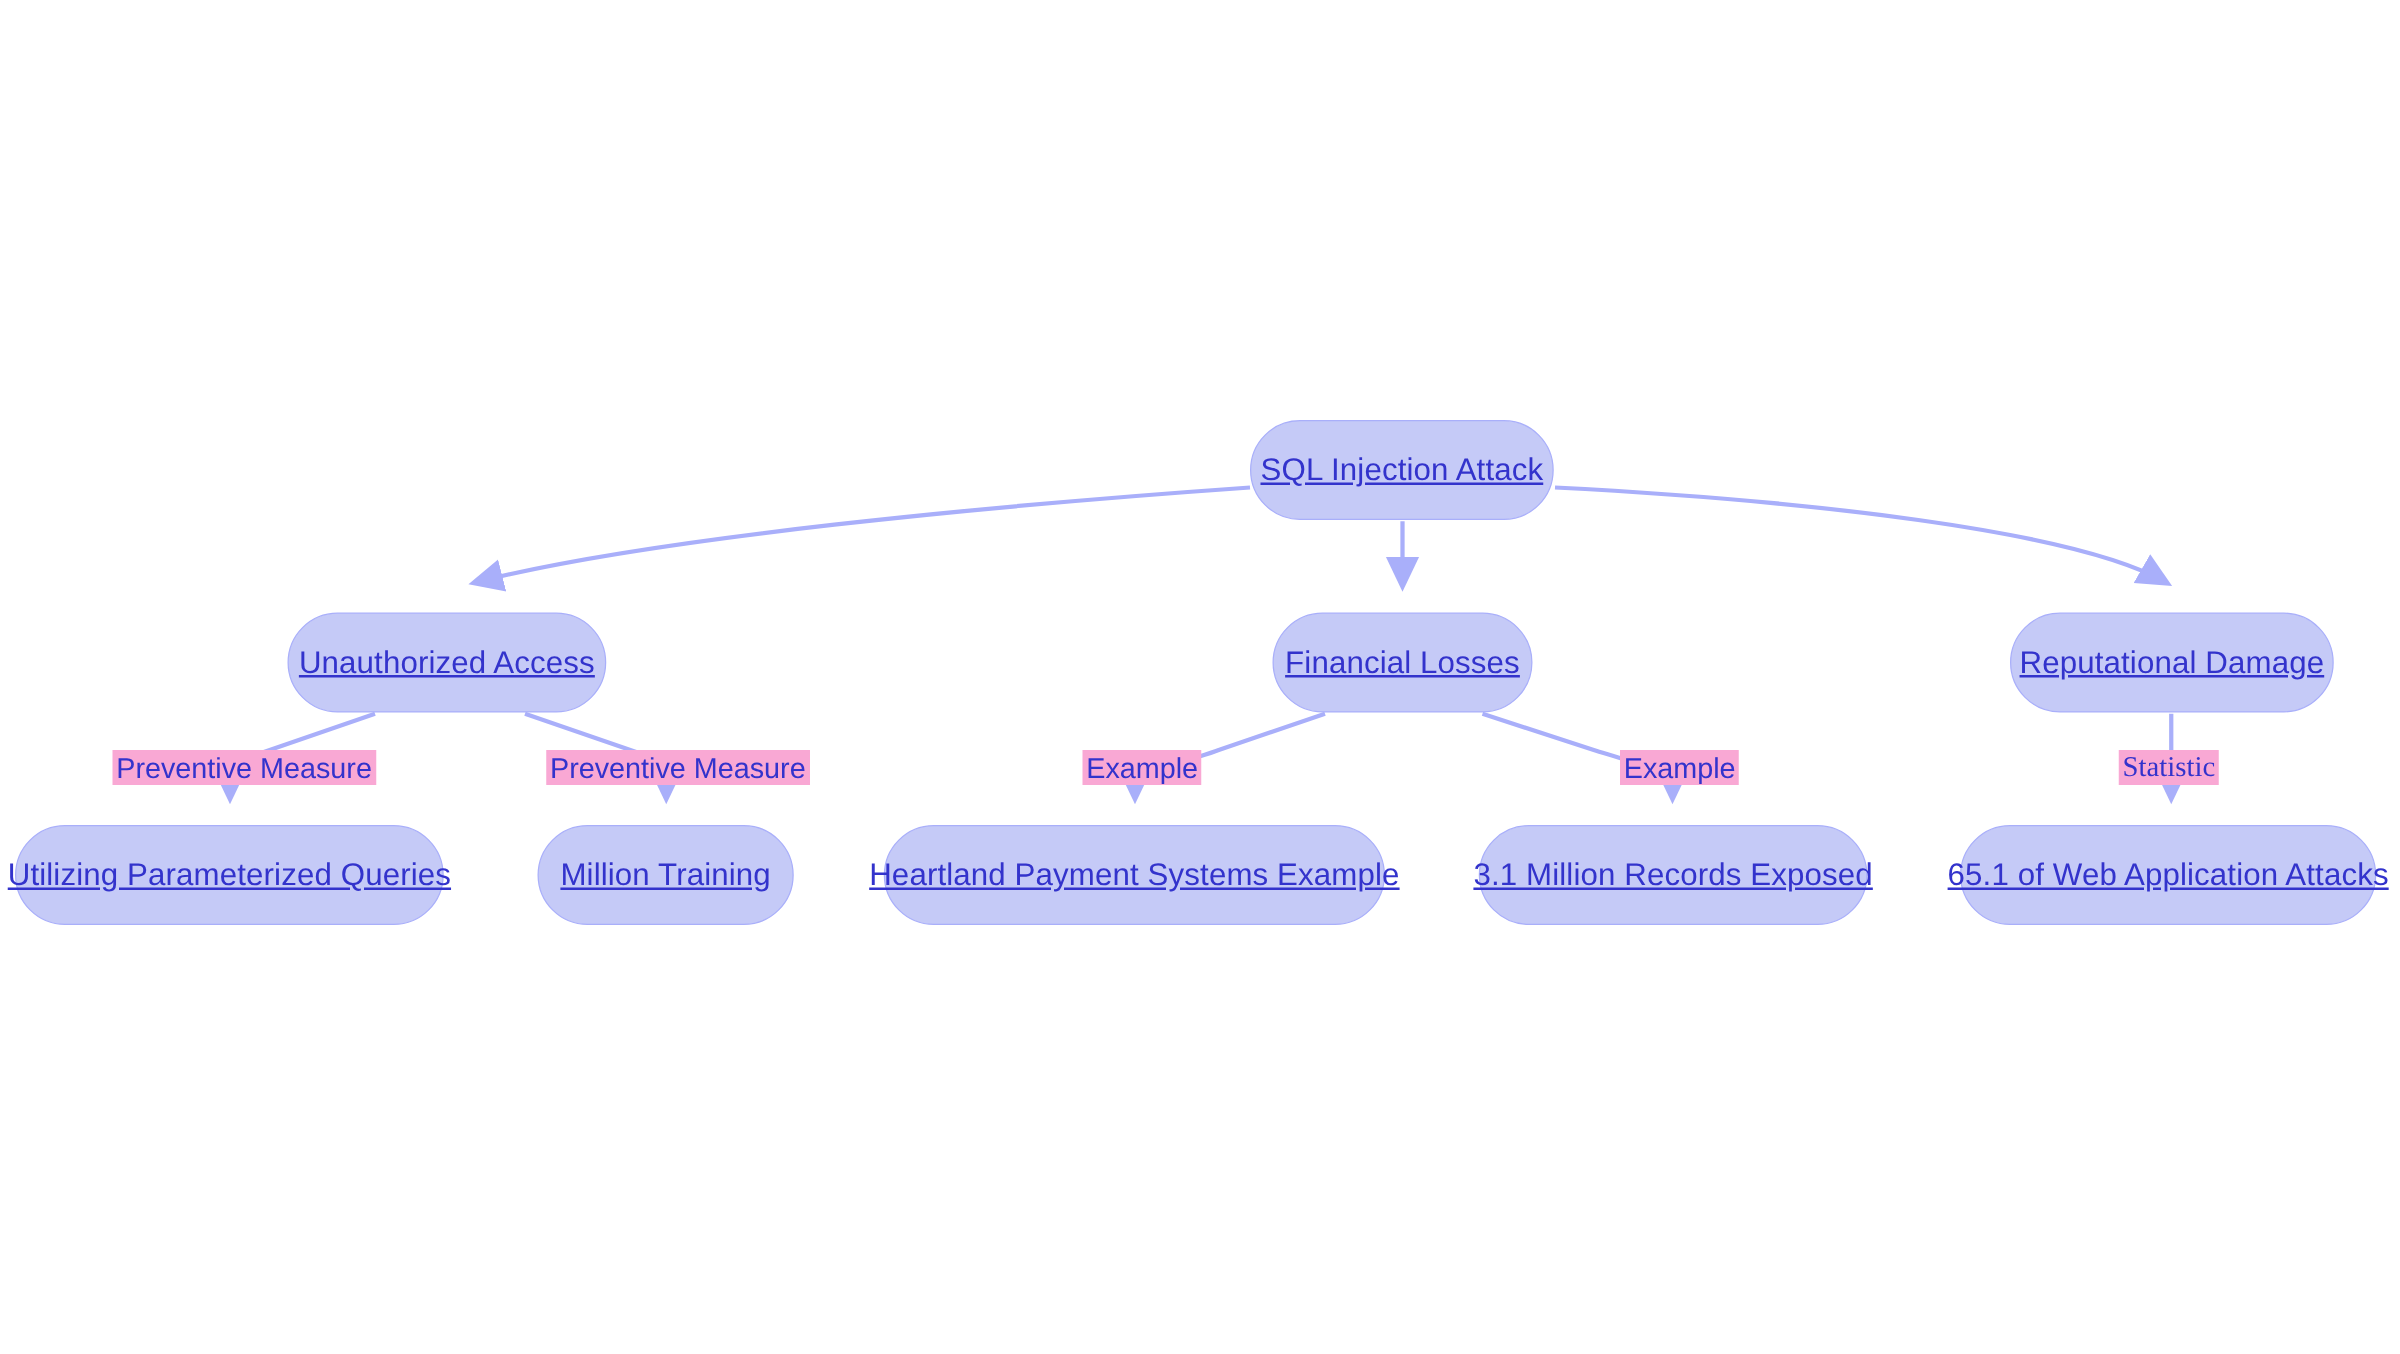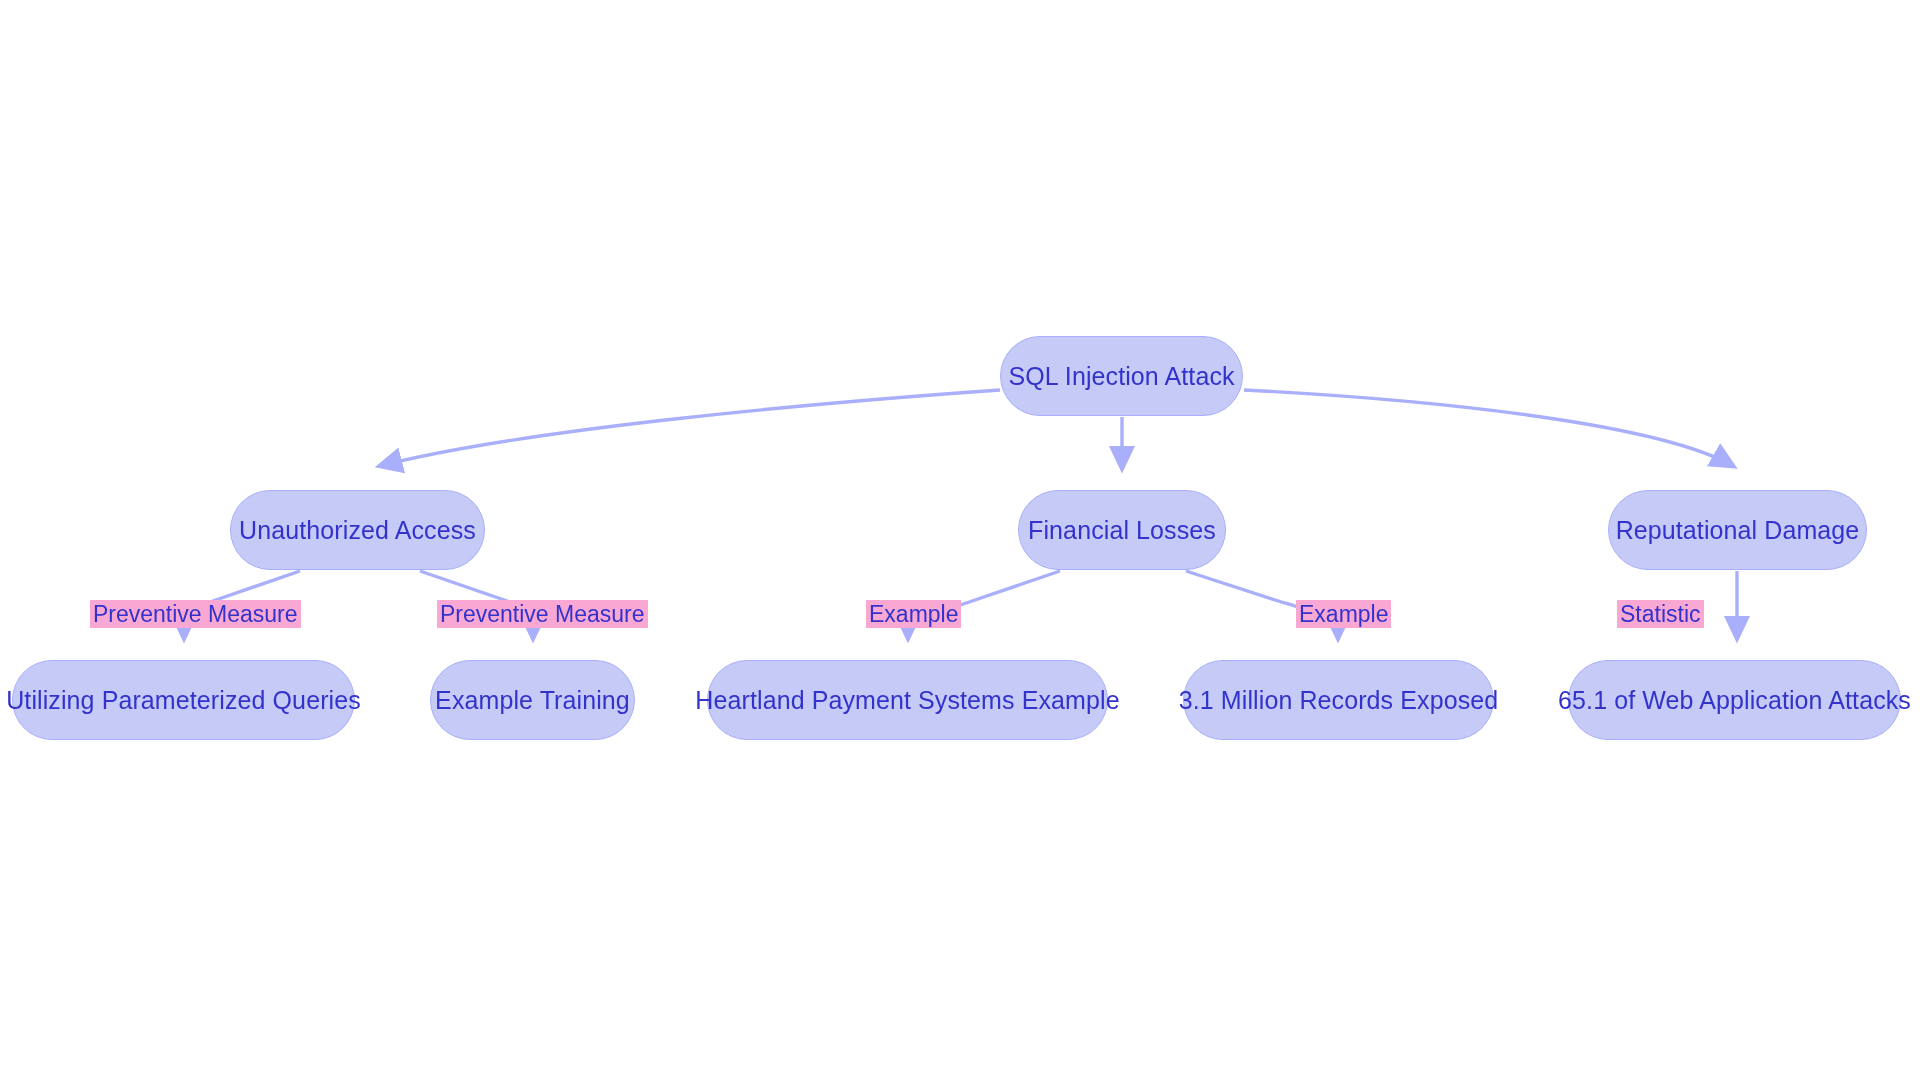--- a/index.html
+++ b/index.html
@@ -33,20 +33,21 @@
     align-items: center;
     justify-content: center;
     background: #c5caf7;
     border: 1.4px solid #a9affa;
     border-radius: 999px;
     color: #3333cc;
     font-size: 25px;
     letter-spacing: 0.1px;
     white-space: nowrap;
     height: 80px;
+    text-decoration: underline;
   }
   .node-label {
     pointer-events: none;
   }
   .edge-label {
     position: absolute;
     color: #3333cc;
     font-size: 23px;
     white-space: nowrap;
     background: #f9a8d4;
@@ -97,21 +98,21 @@
 
   <div class="node" style="left:1608px; top:490px; width:259px;text-align:center;">
     <span class="node-label">Reputational Damage</span>
   </div>
 
   <div class="node" style="left:12px; top:660px; width:343px;">
     <span class="node-label">Utilizing Parameterized Queries</span>
   </div>
 
   <div class="node" style="left:430px; top:660px; width:205px;">
-    <span class="node-label">Example Training</span>
+    <span class="node-label">Million Training</span>
   </div>
 
   <div class="node" style="left:707px; top:660px; width:401px;">
     <span class="node-label">Heartland Payment Systems Example</span>
   </div>
 
   <div class="node" style="left:1183px; top:660px; width:311px;">
     <span class="node-label">3.1 Million Records Exposed</span>
   </div>
 
@@ -120,15 +121,15 @@
   </div>
 
   <div class="edge-label" style="left:90px; top:600px;">Preventive Measure</div>
 
   <div class="edge-label" style="left:437px; top:600px;">Preventive Measure</div>
 
   <div class="edge-label" style="left:866px; top:600px;">Example</div>
 
   <div class="edge-label" style="left:1296px; top:600px;">Example</div>
 
-  <div class="edge-label" style="left:1617px; top:600px;">Statistic</div>
+  <div class="edge-label" style="left:1695px; top:600px;font-family:Liberation Serif, serif;">Statistic</div>
 
 </div>
 
 </body></html>

